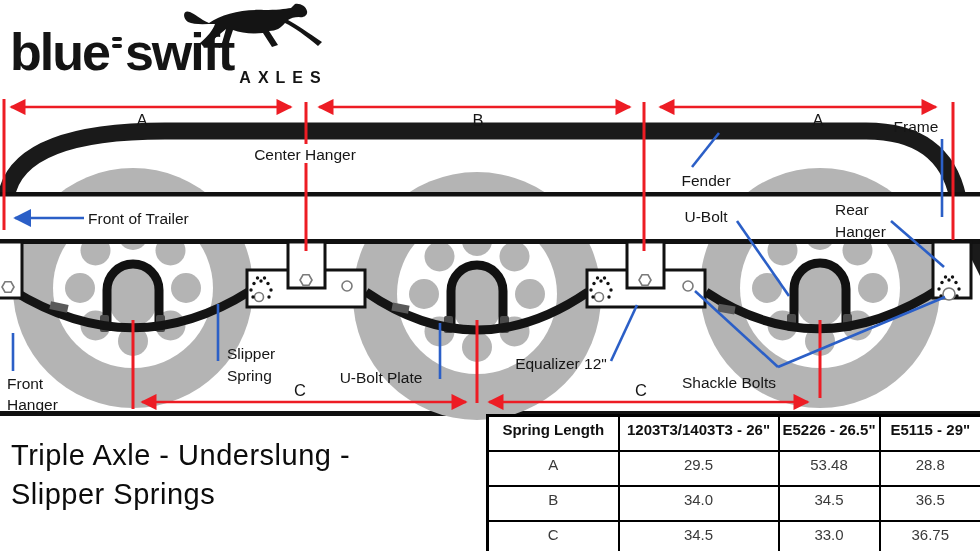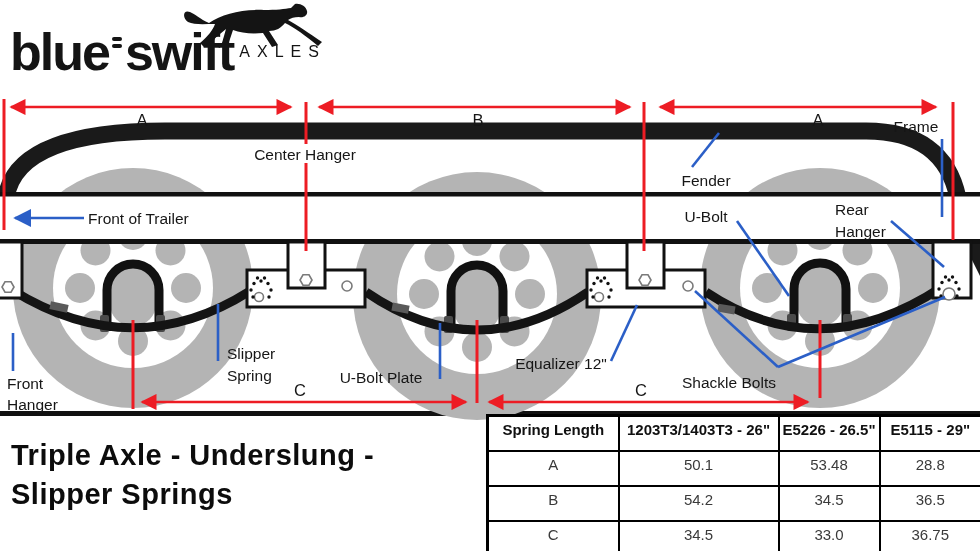--- a/index.html
+++ b/index.html
@@ -3,25 +3,25 @@
 <meta charset="utf-8">
 <style>
   html,body{margin:0;padding:0;background:#fff;}
   .canvas{position:relative;width:980px;height:551px;background:#fff;overflow:hidden;
           font-family:"Liberation Sans",sans-serif;color:#111;}
   
   .logo{position:absolute;left:10px;top:1px;height:95px;display:flex;align-items:flex-end;}
   .brand{font-size:52px;font-weight:bold;letter-spacing:-2px;color:#141414;line-height:88px;}
   .brand-sep{display:inline-block;vertical-align:middle;transform:translateY(-14px);margin:0 3px;}
   .brand-sep i{display:block;width:10px;height:4px;background:#141414;border-radius:2px;margin:3px 0;}
-  .brand-sub{font-size:16px;font-weight:normal;letter-spacing:7px;color:#141414;margin:0 0 35px 6px;}
+  .brand-sub{font-size:16px;font-weight:bold;letter-spacing:7px;color:#141414;margin:0 0 9px 6px;}
   .cheetah{position:absolute;left:172px;top:2px;}
   
   .title{position:absolute;left:11px;top:436px;font-size:29px;line-height:39px;
-         font-weight:bold;letter-spacing:.5px;color:#0c0c0c;}
+         font-weight:normal;letter-spacing:.5px;color:#0c0c0c;}
   
   table.spec{position:absolute;left:486px;top:414px;width:494px;border-collapse:collapse;
              background:#fff;table-layout:fixed;z-index:5;}
   table.spec th,table.spec td{border:2px solid #000;text-align:center;vertical-align:top;
              padding:4px 2px 12px 2px;font-size:15px;overflow:hidden;white-space:nowrap;}
   table.spec{border:3px solid #000;}
   table.spec th{font-weight:bold;color:#101010;}
   table.spec td{color:#3a3a3a;}
   
   svg.diagram{position:absolute;left:0;top:0;z-index:1;}
@@ -257,27 +257,27 @@
       </colgroup>
     <tbody>
         <tr>
       <th>Spring Length</th>
       <th>1203T3/1403T3 - 26"</th>
       <th>E5226 - 26.5"</th>
       <th>E5115 - 29"</th>
     </tr>
     <tr>
       <td>A</td>
-      <td>50.1</td>
+      <td>29.5</td>
       <td>53.48</td>
       <td>28.8</td>
     </tr>
     <tr>
       <td>B</td>
-      <td>54.2</td>
+      <td>34.0</td>
       <td>34.5</td>
       <td>36.5</td>
     </tr>
     <tr>
       <td>C</td>
       <td>34.5</td>
       <td>33.0</td>
       <td>36.75</td>
     </tr>
   </tbody>

